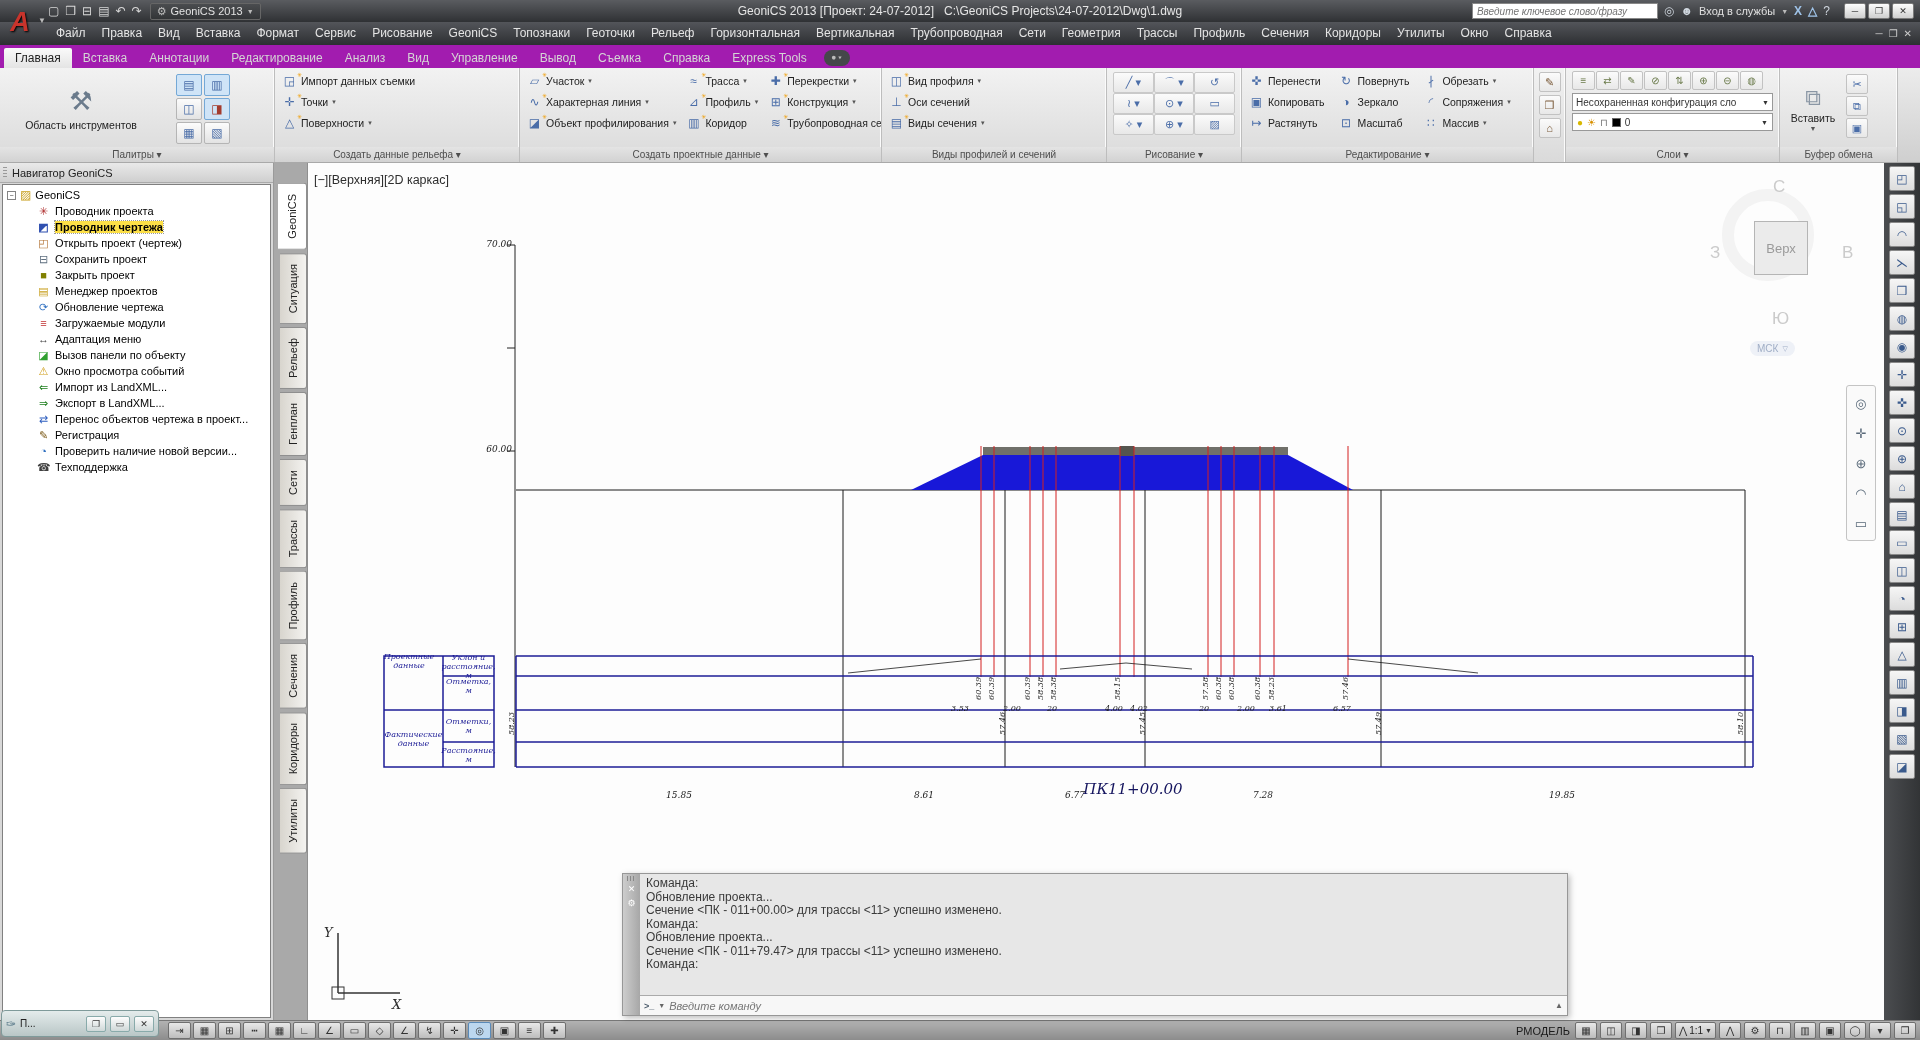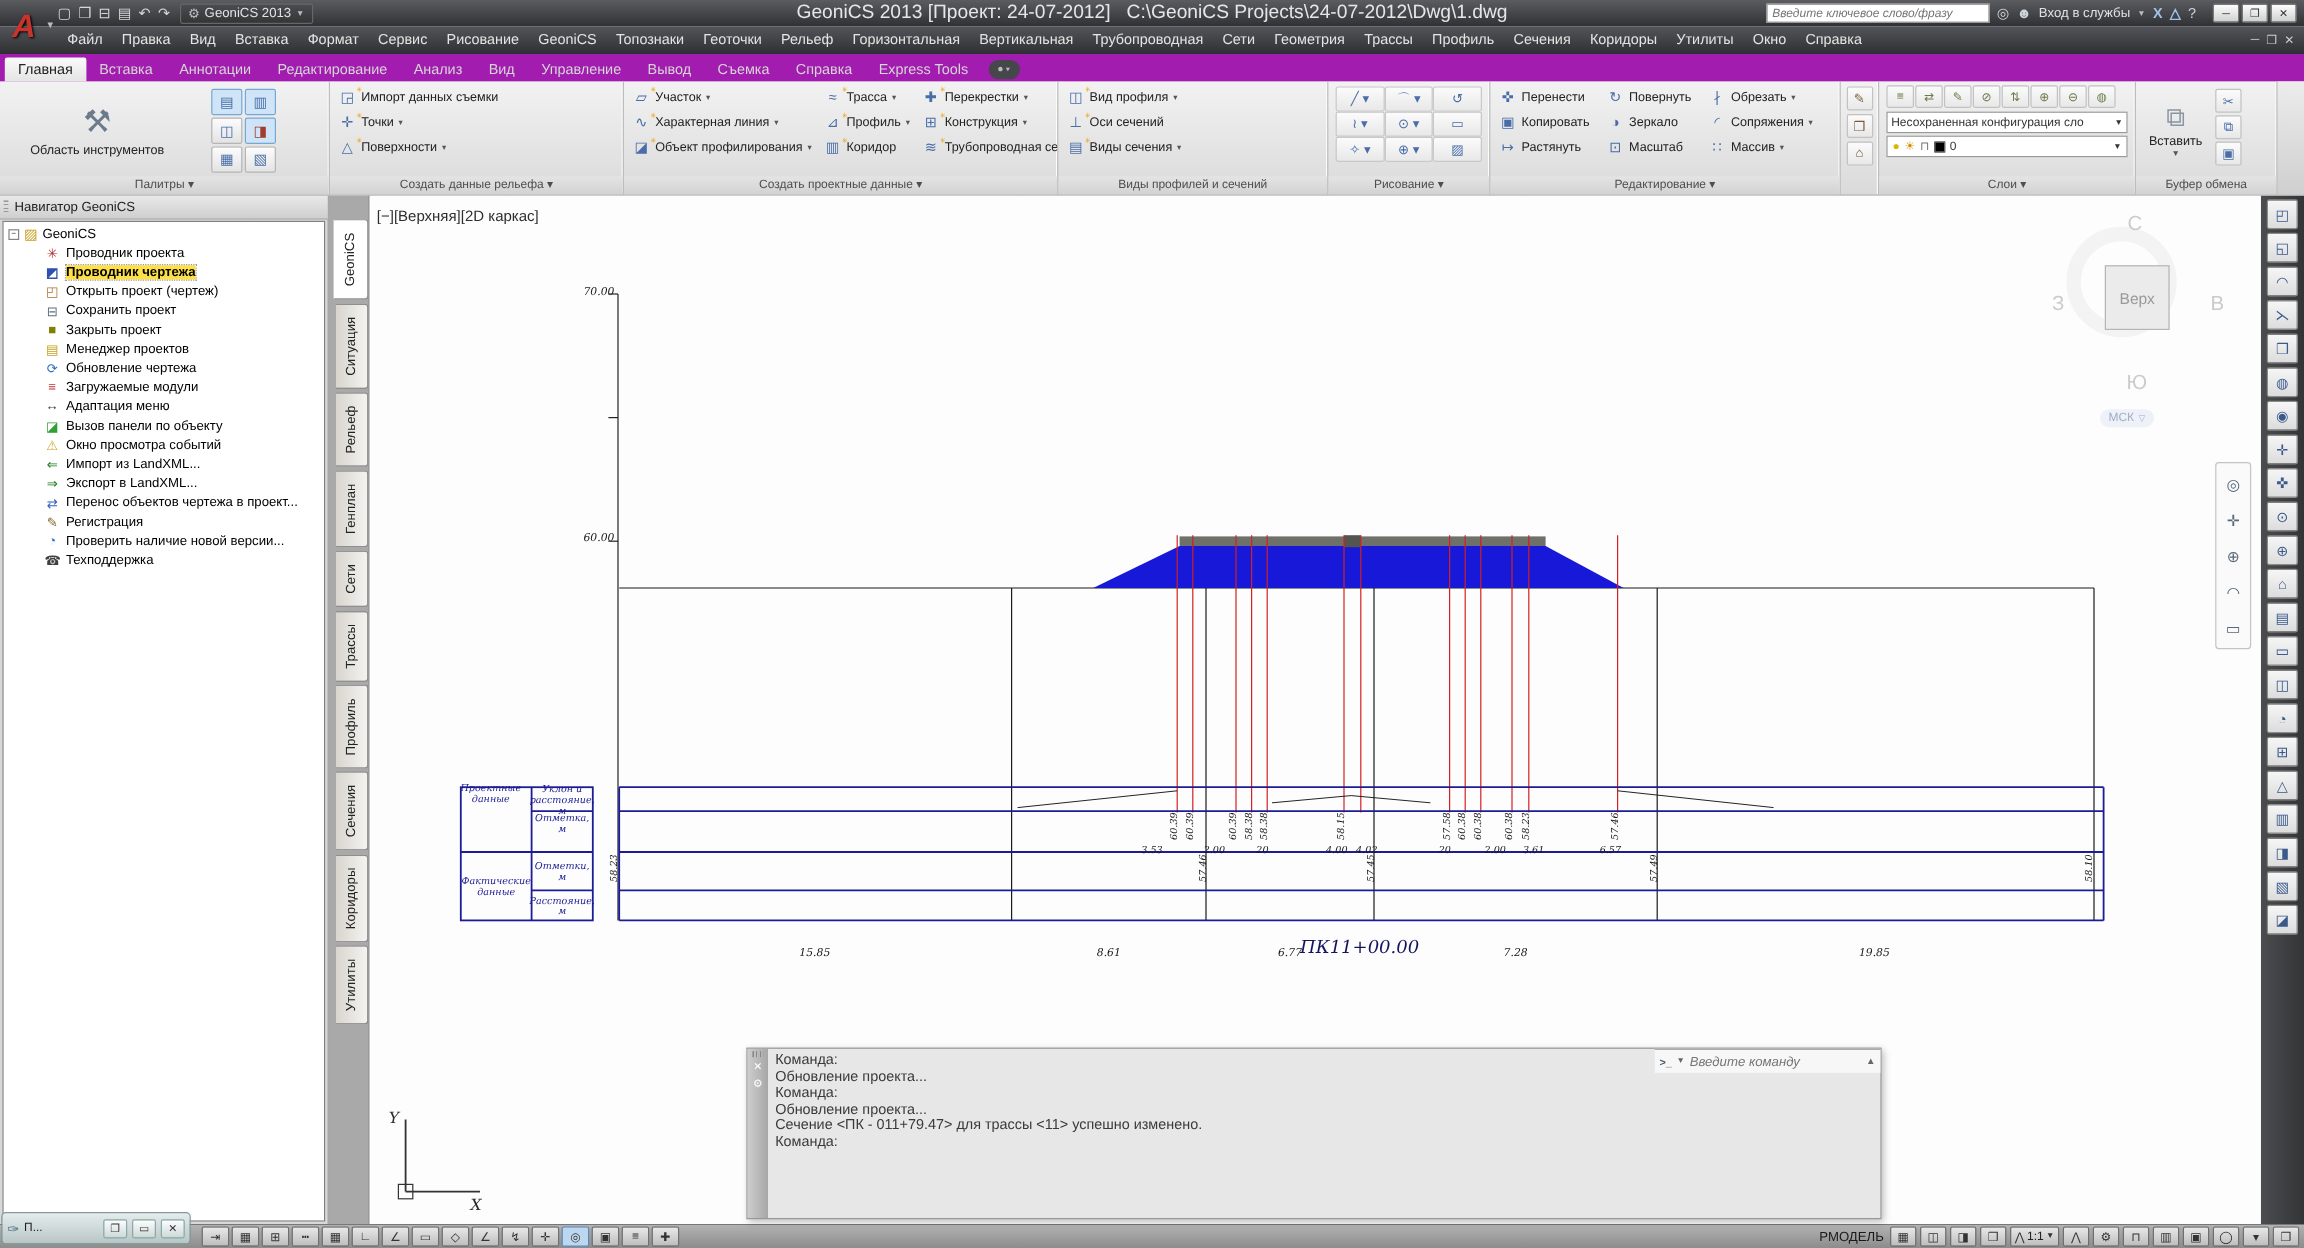--- a/index.html
+++ b/index.html
@@ -9,21 +9,21 @@
   
   .titlebar { height:22px; background:linear-gradient(#5a5c60,#2f3134); display:flex; align-items:center; position:relative; z-index:30; color:#ddd; }
   .logo { position:absolute; left:2px; top:0; width:36px; height:44px; z-index:40; display:flex; align-items:center; justify-content:center;
           font-weight:bold; font-style:italic; font-size:27px; color:#c8342c; text-shadow:1px 1px 2px #000; }
   .logo-arrow { position:absolute; left:38px; top:16px; font-size:8px; color:#bbb; }
   .qat { display:flex; align-items:center; gap:6px; margin-left:48px; }
   .qat-btn { font-size:12px; color:#d8d8d8; cursor:default; }
   .ws-drop { display:flex; align-items:center; gap:4px; border:1px solid #666; background:linear-gradient(#4a4c4f,#333537);
              border-radius:2px; padding:1px 6px; margin-left:8px; font-size:11px; color:#e2e2e2; height:17px; }
   .ws-gear { color:#bbb; font-size:11px; }
-  .tb-title { position:absolute; left:0; right:0; text-align:center; font-size:16px; color:#e6e6e6; pointer-events:none; }
+  .tb-title { position:absolute; left:0; right:0; text-align:center; font-size:12px; color:#e6e6e6; pointer-events:none; }
   .infocenter { margin-left:auto; display:flex; align-items:center; gap:6px; padding-right:6px; z-index:5; }
   .ic-search { width:186px; height:16px; font-size:10px; font-style:italic; color:#777; border:1px solid #888; padding:0 4px; background:#fff; }
   .ic-ico { font-size:12px; color:#cfd6de; }
   .ic-x { font-weight:bold; color:#9fc3e8; font-size:12px; }
   .ic-signin { font-size:11px; color:#e0e0e0; }
   .win-btns { display:flex; gap:2px; margin-left:8px; }
   .win-btn { width:22px; height:16px; background:linear-gradient(#fdfdfd,#cfcfcf); border:1px solid #7a7a7a; border-radius:2px;
              font-size:9px; color:#333; display:flex; align-items:center; justify-content:center; }
 
   
@@ -148,21 +148,21 @@
   .navbar-float { position:absolute; left:1846px; top:385px; width:30px; background:rgba(250,250,250,.92);
                   border:1px solid #c4c4c4; border-radius:3px; z-index:8; display:flex; flex-direction:column; align-items:center; padding:2px 0; }
   .navbar-float .icell { width:24px; height:30px; display:flex; align-items:center; justify-content:center; font-size:13px; color:#5a6a7a; }
 
   
   .cmdwin { position:absolute; left:622px; top:873px; width:946px; height:143px; background:#e7e7e7; border:1px solid #979797;
             box-shadow:2px 2px 6px rgba(0,0,0,.25); z-index:12; display:flex; }
   .cmd-side { width:17px; background:linear-gradient(90deg,#cdcdcd,#a7a7a7); display:flex; flex-direction:column; align-items:center; padding-top:2px; }
   .cmd-grip { width:9px; height:5px; background:repeating-linear-gradient(90deg,#888 0 1px, transparent 1px 3px); margin-bottom:3px; }
   .cmd-side .sbtn { font-size:9px; color:#fff; margin-bottom:4px; }
-  .cmd-body { flex:1; display:flex; }
+  .cmd-body { flex:1; display:flex; flex-direction:column; }
   .cmd-lines { flex:1; padding:3px 6px; font-size:12px; color:#3a3a3a; line-height:13.5px; }
   .cmd-inputrow { height:20px; border-top:1px solid #aaa; background:#f7f7f7; display:flex; align-items:center; padding:0 4px; gap:4px; }
   .cmd-badge { font-size:9px; color:#4a5a6a; font-weight:bold; }
   .cmd-input { flex:1; border:none; background:transparent; outline:none; font-size:11px; font-style:italic; color:#555; }
   .cmd-up { font-size:8px; color:#666; }
 
   
   .statusbar { height:20px; background:linear-gradient(#b2b2b2,#8c8c8c); display:flex; align-items:center; padding-left:168px;
                border-top:1px solid #777; position:relative; z-index:10; }
   .stoggles { display:flex; gap:2px; }
@@ -813,20 +813,21 @@
   <div class="cmdwin">
     <div class="cmd-side">
       <span class="cmd-grip"></span>
       <span class="sbtn">✕</span>
       <span class="sbtn">⚙</span>
     </div>
     <div class="cmd-body">
       <div class="cmd-lines">
           <div class="cline">Команда:</div>
           <div class="cline">Обновление проекта...</div>
+          <div class="cline">Сечение &lt;ПК - 011+00.00&gt; для трассы &lt;11&gt; успешно изменено.</div>
           <div class="cline">Команда:</div>
           <div class="cline">Обновление проекта...</div>
           <div class="cline">Сечение &lt;ПК - 011+79.47&gt; для трассы &lt;11&gt; успешно изменено.</div>
           <div class="cline">Команда:</div>
         </div>
       <div class="cmd-inputrow">
         <span class="cmd-badge">&gt;_</span>
         <span style="font-size:7px;color:#666">▼</span>
         <input class="cmd-input" placeholder="Введите команду" style="">
         <span class="cmd-up">▲</span>

